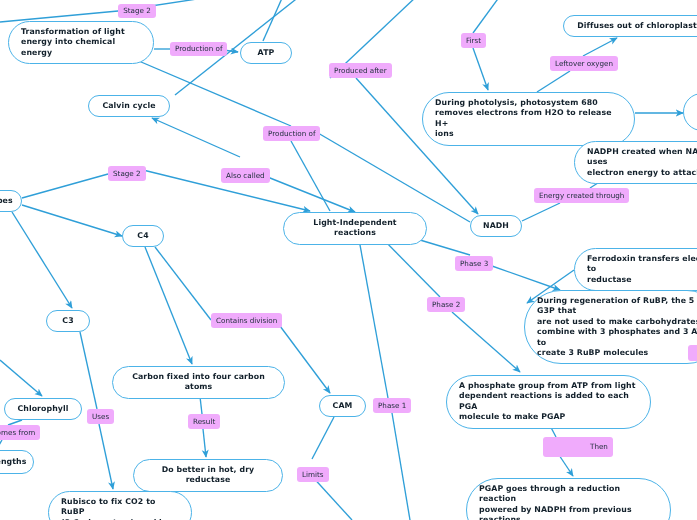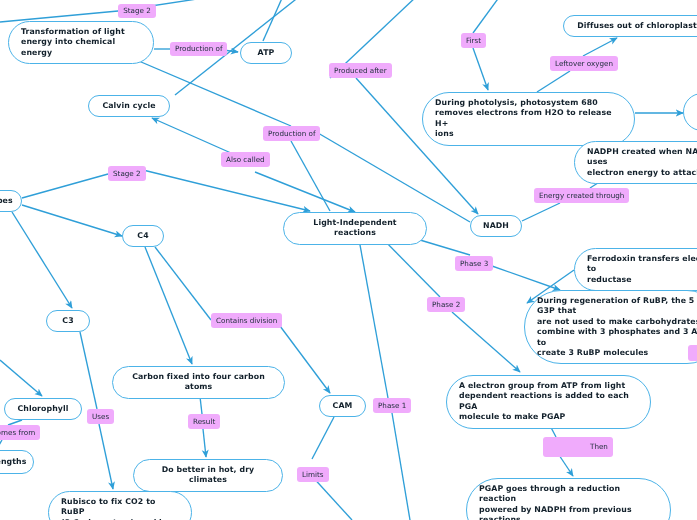--- a/index.html
+++ b/index.html
@@ -127,40 +127,40 @@
       <div class="node" style="left: 8px; top: 21px; width: 146px; min-height: 32px;"><span>Transformation of light
 energy into chemical energy</span></div>
       <div class="node center" style="left: 240px; top: 42px; width: 52px; min-height: 22px;"><span>ATP</span></div>
       <div class="node center" style="left: 88px; top: 95px; width: 82px; min-height: 22px;"><span>Calvin cycle</span></div>
       <div class="node center" style="left: -22px; top: 190px; width: 44px; min-height: 22px;"><span>Types</span></div>
       <div class="node center" style="left: 122px; top: 225px; width: 42px; min-height: 22px;"><span>C4</span></div>
       <div class="node center" style="left: 46px; top: 310px; width: 44px; min-height: 22px;"><span>C3</span></div>
       <div class="node center" style="left: 4px; top: 398px; width: 78px; min-height: 22px;"><span>Chlorophyll</span></div>
       <div class="node center" style="left: -38px; top: 450px; width: 72px; min-height: 24px;"><span>wavelengths</span></div>
       <div class="node center" style="left: 112px; top: 366px; width: 173px; min-height: 22px;"><span>Carbon fixed into four carbon atoms</span></div>
-      <div class="node center" style="left: 133px; top: 459px; width: 150px; min-height: 22px;"><span>Do better in hot, dry climates</span></div>
+      <div class="node center" style="left: 133px; top: 459px; width: 150px; min-height: 22px;"><span>Do better in hot, dry reductase</span></div>
       <div class="node" style="left: 48px; top: 491px; width: 144px; min-height: 36px;"><span>Rubisco to fix CO2 to RuBP
 (3 Carbon atom), making</span></div>
       <div class="node center" style="left: 283px; top: 212px; width: 144px; min-height: 22px;"><span>Light-Independent reactions</span></div>
       <div class="node center" style="left: 319px; top: 395px; width: 47px; min-height: 22px;"><span>CAM</span></div>
       <div class="node" style="left: 422px; top: 92px; width: 213px; min-height: 43px;"><span>During photolysis, photosystem 680
 removes electrons from H2O to release H+
 ions</span></div>
       <div class="node center" style="left: 563px; top: 15px; width: 148px; min-height: 22px;"><span>Diffuses out of chloroplast</span></div>
       <div class="node center" style="left: 683px; top: 93px; width: 40px; min-height: 38px;"><span></span></div>
       <div class="node" style="left: 574px; top: 141px; width: 175px; min-height: 32px;"><span>NADPH created when NADP+ uses
 electron energy to attach</span></div>
       <div class="node center" style="left: 470px; top: 215px; width: 52px; min-height: 22px;"><span>NADH</span></div>
       <div class="node" style="left: 574px; top: 248px; width: 175px; min-height: 32px;"><span>Ferrodoxin transfers electrons to
 reductase</span></div>
       <div class="node" style="left: 524px; top: 290px; width: 200px; min-height: 54px;"><span>During regeneration of RuBP, the 5 G3P that
 are not used to make carbohydrates
 combine with 3 phosphates and 3 ATP to
 create 3 RuBP molecules</span></div>
-      <div class="node" style="left: 446px; top: 375px; width: 205px; min-height: 43px;"><span>A electron group from ATP from light
+      <div class="node" style="left: 446px; top: 375px; width: 205px; min-height: 43px;"><span>A phosphate group from ATP from light
 dependent reactions is added to each PGA
 molecule to make PGAP</span></div>
       <div class="node" style="left: 466px; top: 478px; width: 205px; min-height: 43px;"><span>PGAP goes through a reduction reaction
 powered by NADPH from previous reactions
 to make G3P</span></div>
     </div>
   <div id="badge-layer">
       <div class="badge" style="left: 118px; top: 4px; min-width: 38px; height: 14px;">
         <span>Stage 2</span>
       </div>
@@ -172,21 +172,21 @@
       </div>
       <div class="badge" style="left: 461px; top: 33px; min-width: 25px; height: 15px;">
         <span>First</span>
       </div>
       <div class="badge" style="left: 550px; top: 56px; min-width: 66px; height: 15px;">
         <span>Leftover oxygen</span>
       </div>
       <div class="badge" style="left: 263px; top: 126px; min-width: 55px; height: 15px;">
         <span>Production of</span>
       </div>
-      <div class="badge" style="left: 221px; top: 152px; min-width: 45px; height: 15px;">
+      <div class="badge" style="left: 221px; top: 168px; min-width: 45px; height: 15px;">
         <span>Also called</span>
       </div>
       <div class="badge" style="left: 108px; top: 166px; min-width: 35px; height: 15px;">
         <span>Stage 2</span>
       </div>
       <div class="badge" style="left: 534px; top: 188px; min-width: 93px; height: 15px;">
         <span>Energy created through</span>
       </div>
       <div class="badge" style="left: 455px; top: 256px; min-width: 37px; height: 15px;">
         <span>Phase 3</span>

